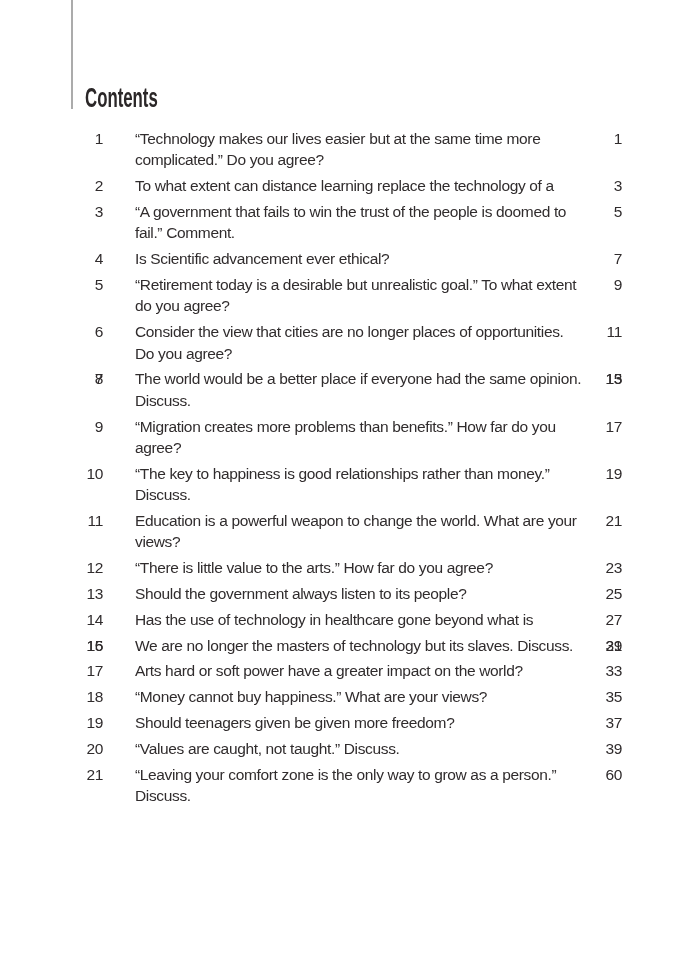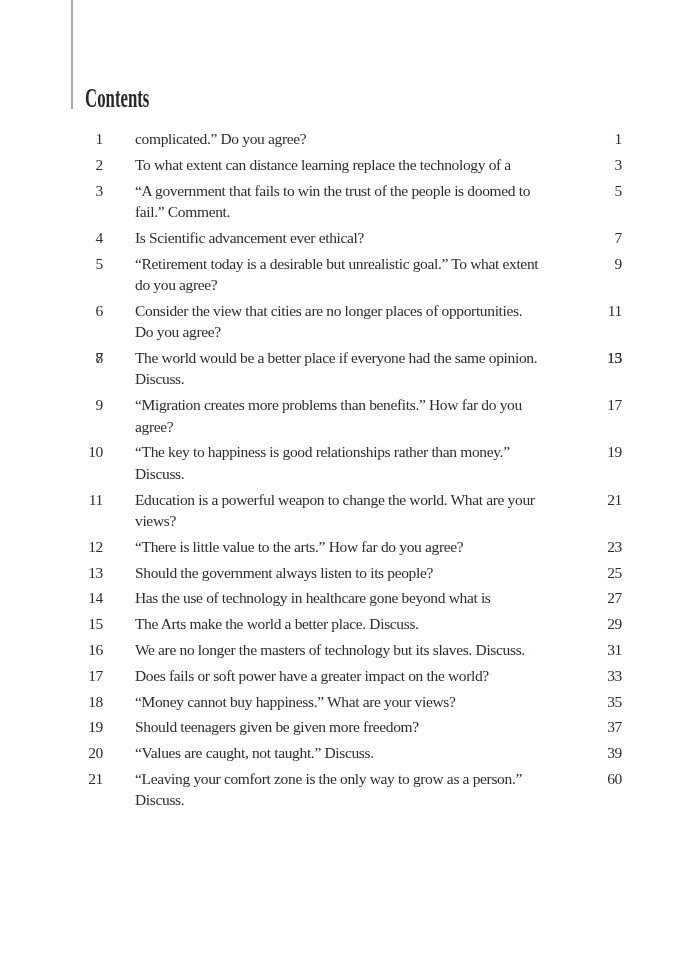--- a/index.html
+++ b/index.html
@@ -5,21 +5,21 @@
   html, body {
     margin: 0;
     padding: 0;
     background: #ffffff;
   }
   .page {
     position: relative;
     width: 700px;
     height: 964px;
     background: #ffffff;
-    font-family: Liberation Serif, serif;
+    font-family: Liberation Sans, sans-serif;
     color: #302c2d;
     overflow: hidden;
   }
   .margin-rule {
     position: absolute;
     left: 71px;
     top: 0;
     width: 2px;
     height: 109px;
     background: #ababab;
@@ -75,20 +75,21 @@
 </head>
 <body>
 
 <div class="page" style="color: rgb(48, 44, 45); background: rgb(255, 255, 255);">
   <div class="margin-rule" style="background: rgb(171, 171, 171);"></div>
   <h1 class="heading">Contents</h1>
   <div class="toc" id="toc-list">
       <div class="entry">
         <span class="num">1</span>
         <div class="title">
+          <div class="title-line">“Technology makes our lives easier but at the same time more</div>
           <div class="title-line">complicated.” Do you agree?</div>
         </div>
         <span class="pg">1</span>
       </div>
       <div class="entry">
         <span class="num">2</span>
         <div class="title">
           <div class="title-line">To what extent can distance learning replace the technology of a</div>
         </div>
         <span class="pg">3</span>
@@ -176,36 +177,33 @@
       </div>
       <div class="entry">
         <span class="num">14</span>
         <div class="title">
           <div class="title-line">Has the use of technology in healthcare gone beyond what is</div>
         </div>
         <span class="pg">27</span>
       </div>
       <div class="entry">
         <span class="num">15</span>
-        <div class="title">
-          <div class="title-line">The Arts make the world a better place. Discuss.</div>
-        </div>
         <span class="pg">29</span>
       </div>
       <div class="entry">
         <span class="num">16</span>
         <div class="title">
           <div class="title-line">We are no longer the masters of technology but its slaves. Discuss.</div>
         </div>
         <span class="pg">31</span>
       </div>
       <div class="entry">
         <span class="num">17</span>
         <div class="title">
-          <div class="title-line">Does fails or soft power have a greater impact on the world?</div>
+          <div class="title-line">Arts hard or soft power have a greater impact on the world?</div>
         </div>
         <span class="pg">33</span>
       </div>
       <div class="entry">
         <span class="num">18</span>
         <div class="title">
           <div class="title-line">“Money cannot buy happiness.” What are your views?</div>
         </div>
         <span class="pg">35</span>
       </div>

